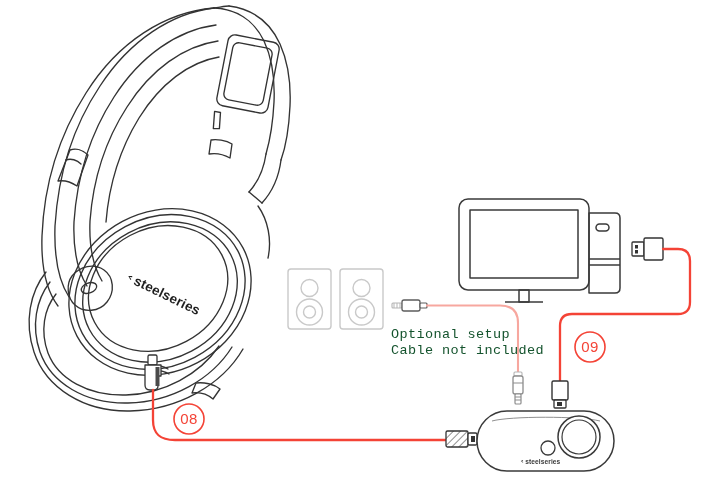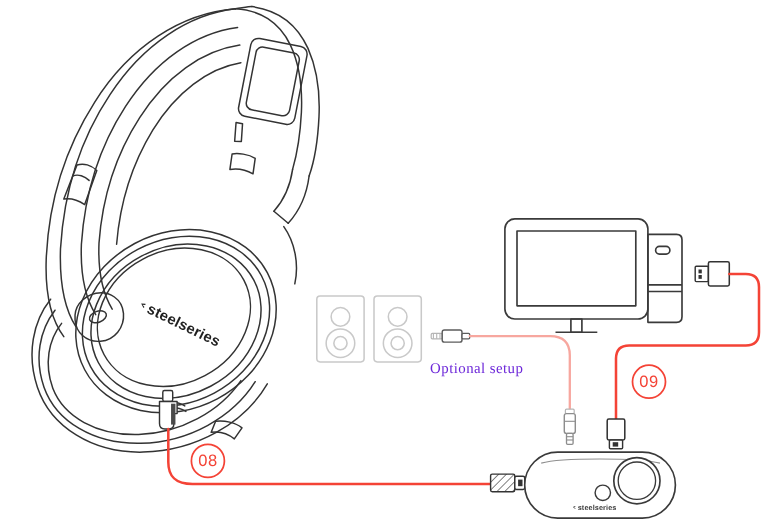--- a/index.html
+++ b/index.html
@@ -21,24 +21,24 @@
   }
   #diagram-svg {
     position: absolute;
     left: 0;
     top: 0;
     width: 704px;
     height: 477px;
   }
   .note-text {
     position: absolute;
-    font-family: Liberation Serif, serif;
+    font-family: Liberation Mono, monospace;
     font-size: 13.5px;
     letter-spacing: 0.4px;
-    color: #6d28d9;
+    color: #14532d;
     white-space: nowrap;
     line-height: 17px;
   }
   #note-line-1 { left: 391px; top: 326px; }
   #note-line-2 { left: 391px; top: 342px; }
   .badge-num {
     font-family: "Liberation Sans", sans-serif;
     font-size: 15px;
     letter-spacing: 0.5px;
   }
@@ -225,14 +225,15 @@
     </g>
 
     <g transform="translate(524,464)">
       <path d="M-3.2 -3.0 l2.1 -0.9 l0.25 0.65 l-1.4 0.6 l1.45 0.65 l-0.25 0.65 z" fill="#3a3a3a"></path>
       <text x="1.2" y="0" class="logo-text" font-size="6.6" fill="#3a3a3a" letter-spacing="0.1">steelseries</text>
     </g>
 
   </svg>
 
   <div id="note-line-1" class="note-text">Optional setup</div>
+  <div id="note-line-2" class="note-text">Cable not included</div>
 
 </div>
 
 </body></html>

